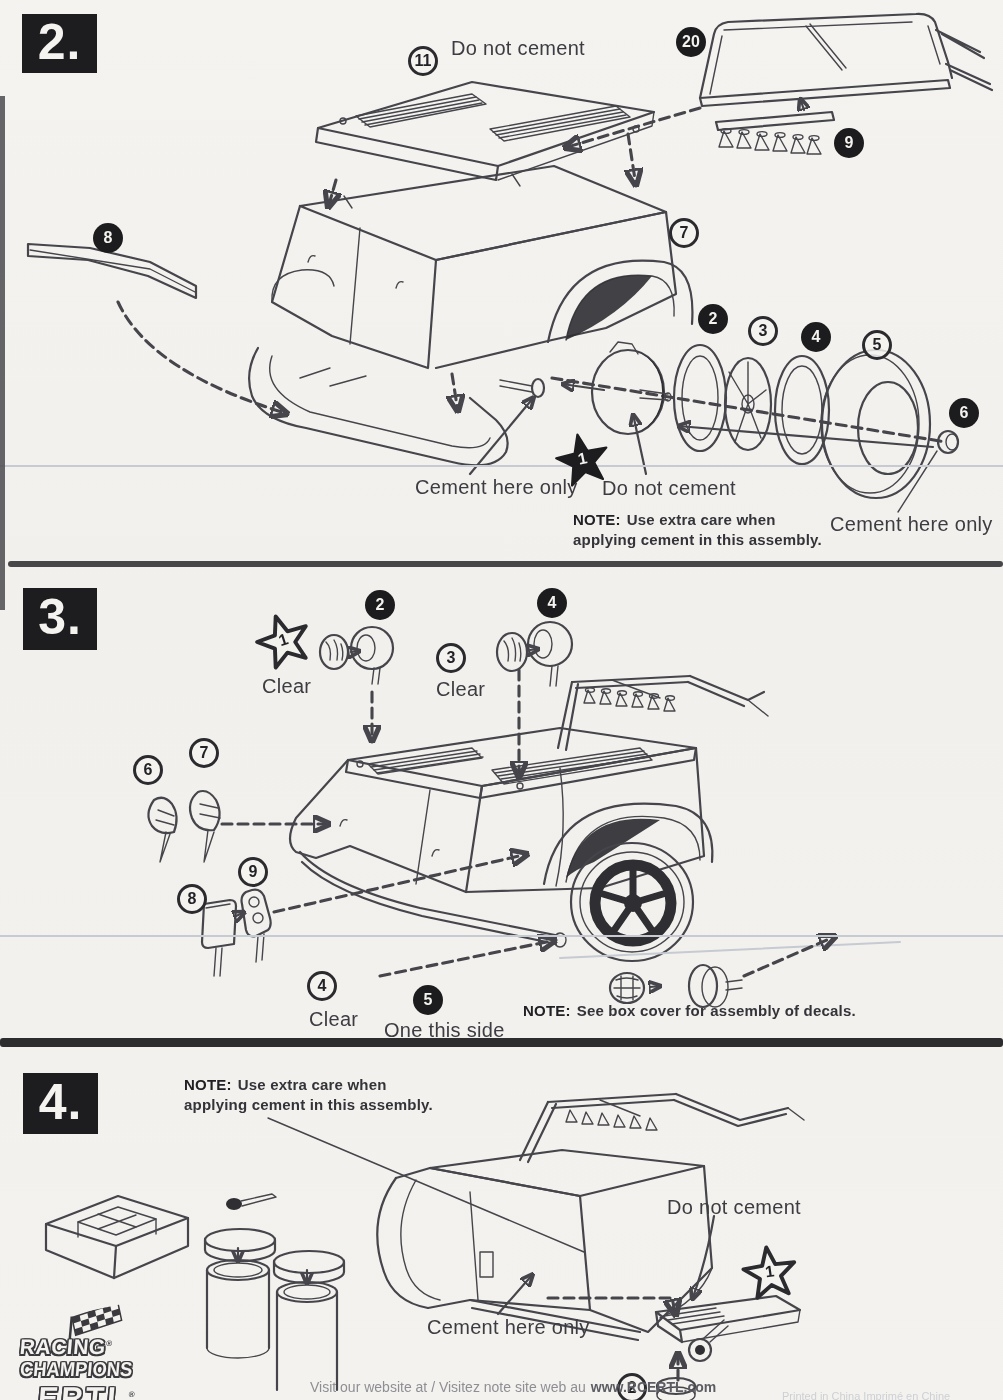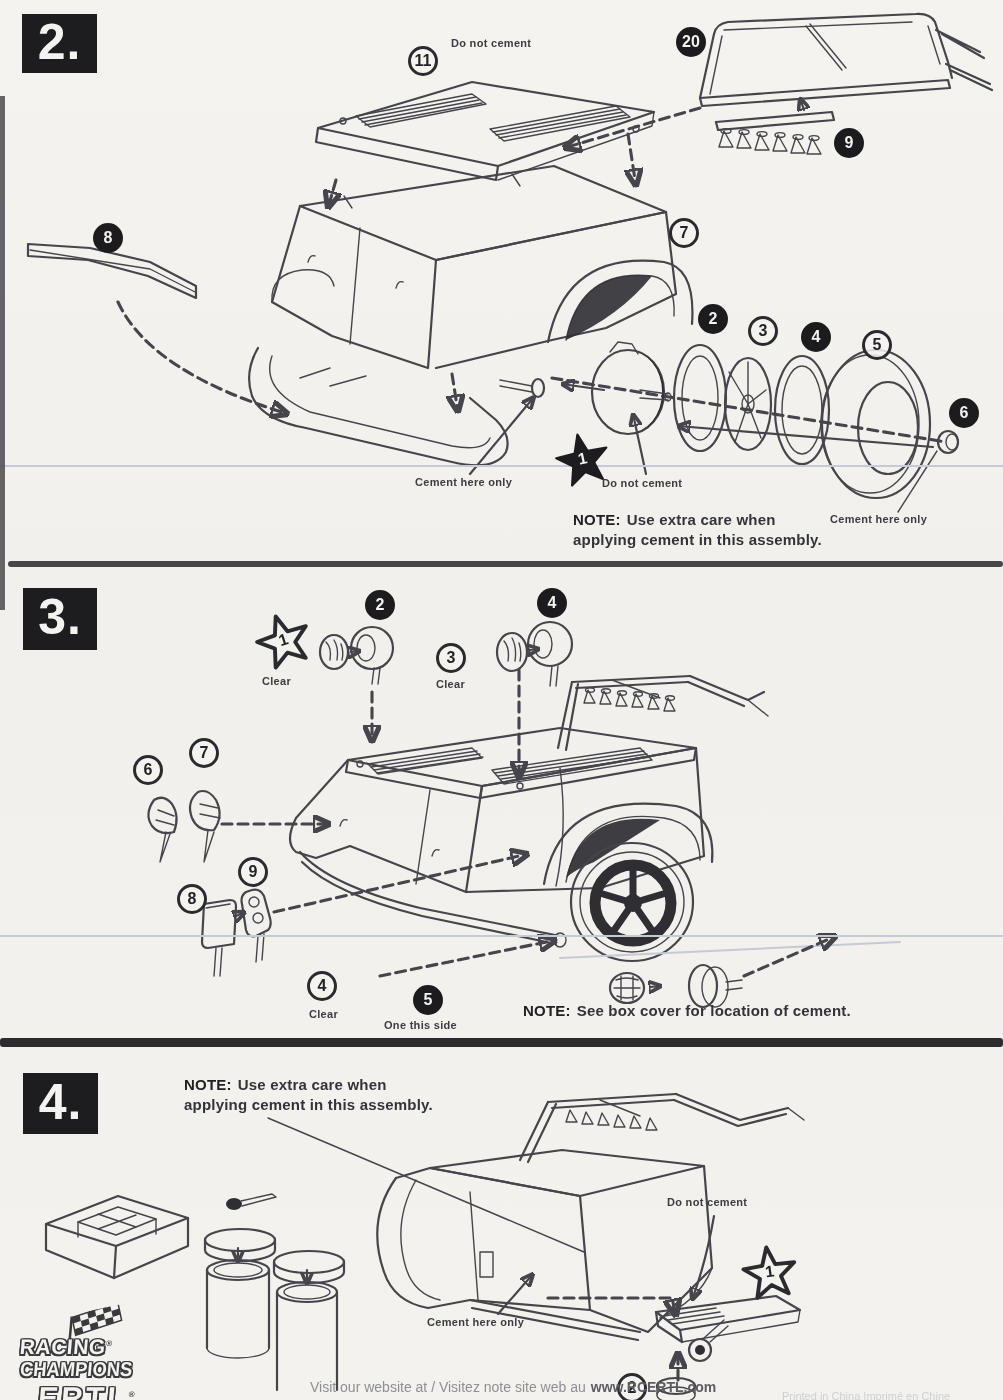--- a/index.html
+++ b/index.html
@@ -30,21 +30,21 @@
   }
   .badge.solid{background:#1c1c1f;color:#f4f3f0;}
   .badge.outline{background:rgba(244,243,240,.85);color:#232327;border:3px solid #2b2b2f;}
   .star{position:absolute;width:56px;height:56px;}
   .star svg{width:100%;height:100%;overflow:visible;}
   .star.solid polygon{fill:#1d1d20;stroke:#1d1d20;stroke-width:4;stroke-linejoin:round;}
   .star.outline polygon{fill:rgba(244,243,240,.7);stroke:#2b2b2f;stroke-width:7;stroke-linejoin:round;}
   .star .n{position:absolute;left:0;right:0;top:17px;text-align:center;font-weight:800;font-size:16px;}
   .star.solid .n{color:#f4f3f0;}
   .star.outline .n{color:#232327;}
-  .lbl{position:absolute;font-weight:700;font-size:11px;letter-spacing:.3px;color:#3c3c42;white-space:nowrap;}
+  .lbl{position:absolute;font-weight:400;font-size:20px;letter-spacing:.3px;color:#3c3c42;white-space:nowrap;}
   .note{position:absolute;font-weight:700;font-size:15px;line-height:1.3;color:#333339;letter-spacing:.2px;}
   .note b{color:#212125;font-weight:800;margin-right:6px;}
   .note.oneline{white-space:nowrap;}
   .divider{position:absolute;background:#47474a;border-radius:3px;}
   .edge-sliver{position:absolute;background:#4b4b50;opacity:.85;}
   .website{position:absolute;font-size:14px;color:#8e8e94;white-space:nowrap;}
   .website .site-bold{font-weight:700;color:#5c5c63;margin-left:5px;}
   .printed{position:absolute;font-size:11px;color:#a7adb9;opacity:.5;filter:blur(.3px);white-space:nowrap;}
   .logo{position:absolute;left:20px;top:1312px;width:150px;text-align:left;line-height:1;}
   .logo .flag{position:absolute;left:44px;top:-2px;transform:rotate(-12deg);}
@@ -354,21 +354,21 @@
     </div>
   <div class="badge outline" style="left:307px;top:971px;">
       <span>4</span>
     </div>
   <div class="lbl" style="left:309px;top:1008px;">Clear</div>
   <div class="badge solid" style="left:413px;top:985px;">
       <span>5</span>
     </div>
   <div class="lbl" style="left:384px;top:1019px;">One this side</div>
   <div class="note oneline" style="left:523px;top:1001px;">
-    <b>NOTE:</b><span>See box cover for location of cement.</span>
+    <b>NOTE:</b><span>See box cover for assembly of decals.</span>
   </div>
 
   <div class="divider" style="left:0px;top:1038px;width:1003px;height:9px;background:#2d2d2f;"></div>
 
   <svg class="diagram" style="top:1048px;" width="1003" height="352" viewBox="0 1048 1003 352">
     <defs>
       <marker id="ah4" viewBox="0 0 8 7" refX="7.5" refY="3.5" markerWidth="6" markerHeight="6" orient="auto-start-reverse">
         <path d="M0,0 L8,3.5 L0,7 Z" fill="#45454b" stroke="none"></path>
       </marker>
     </defs>

